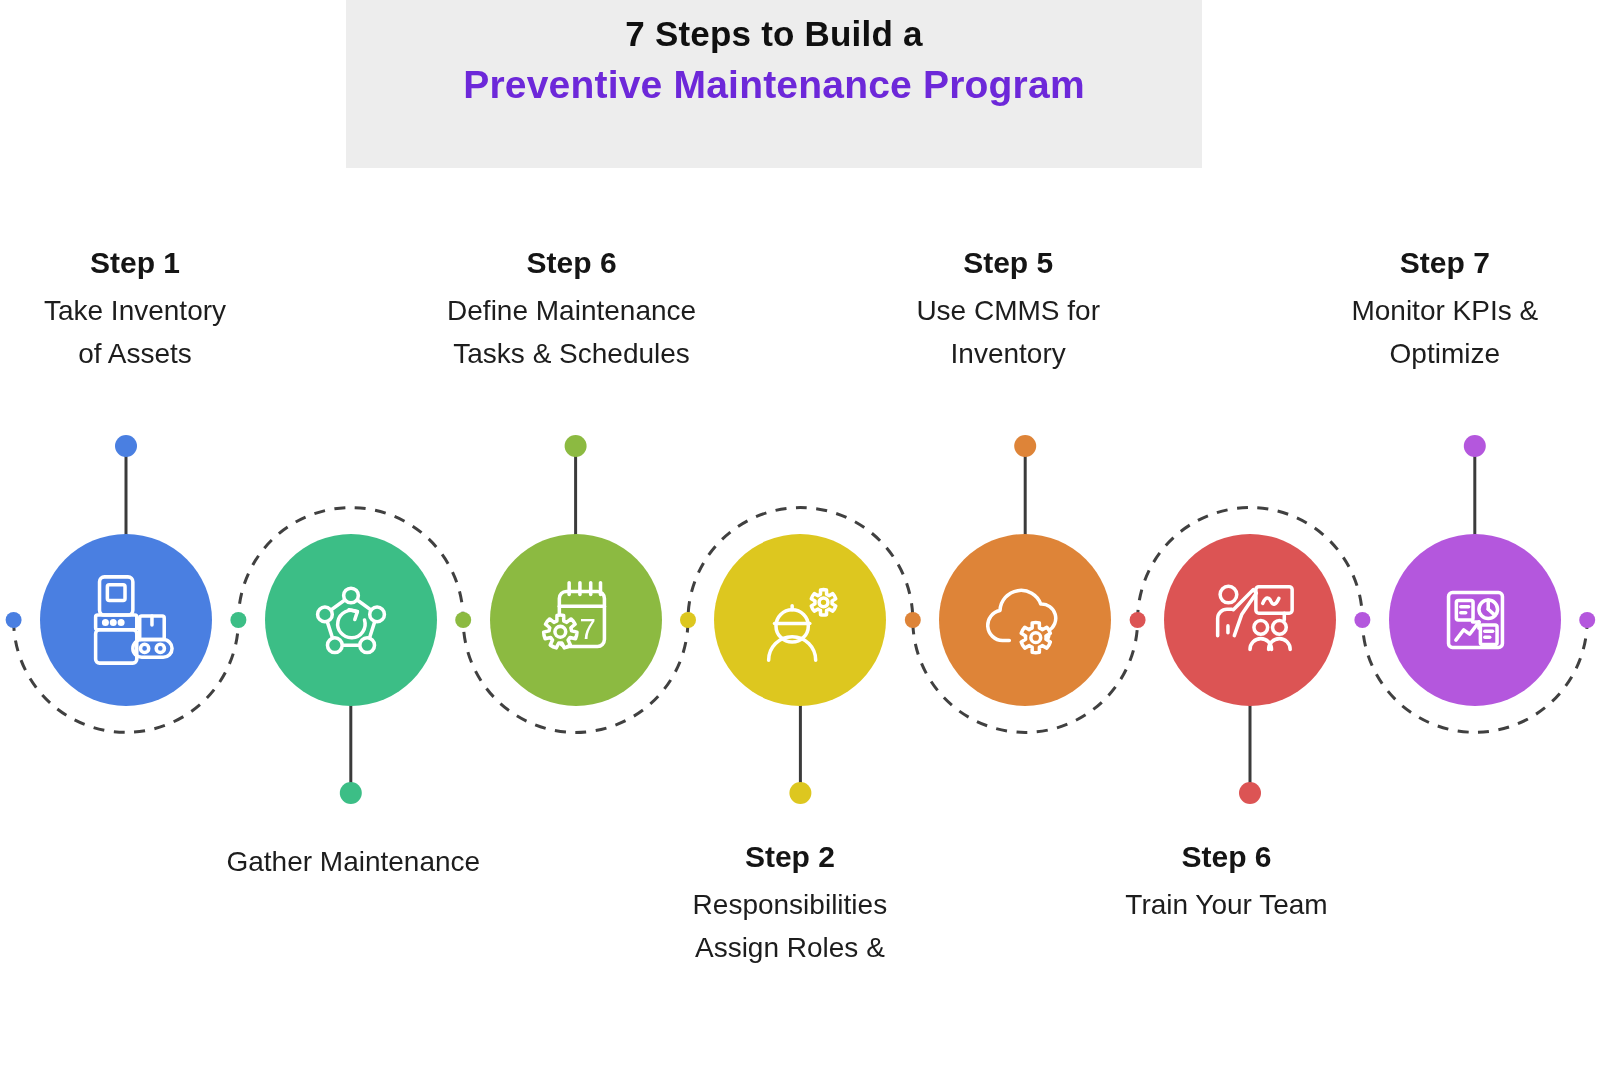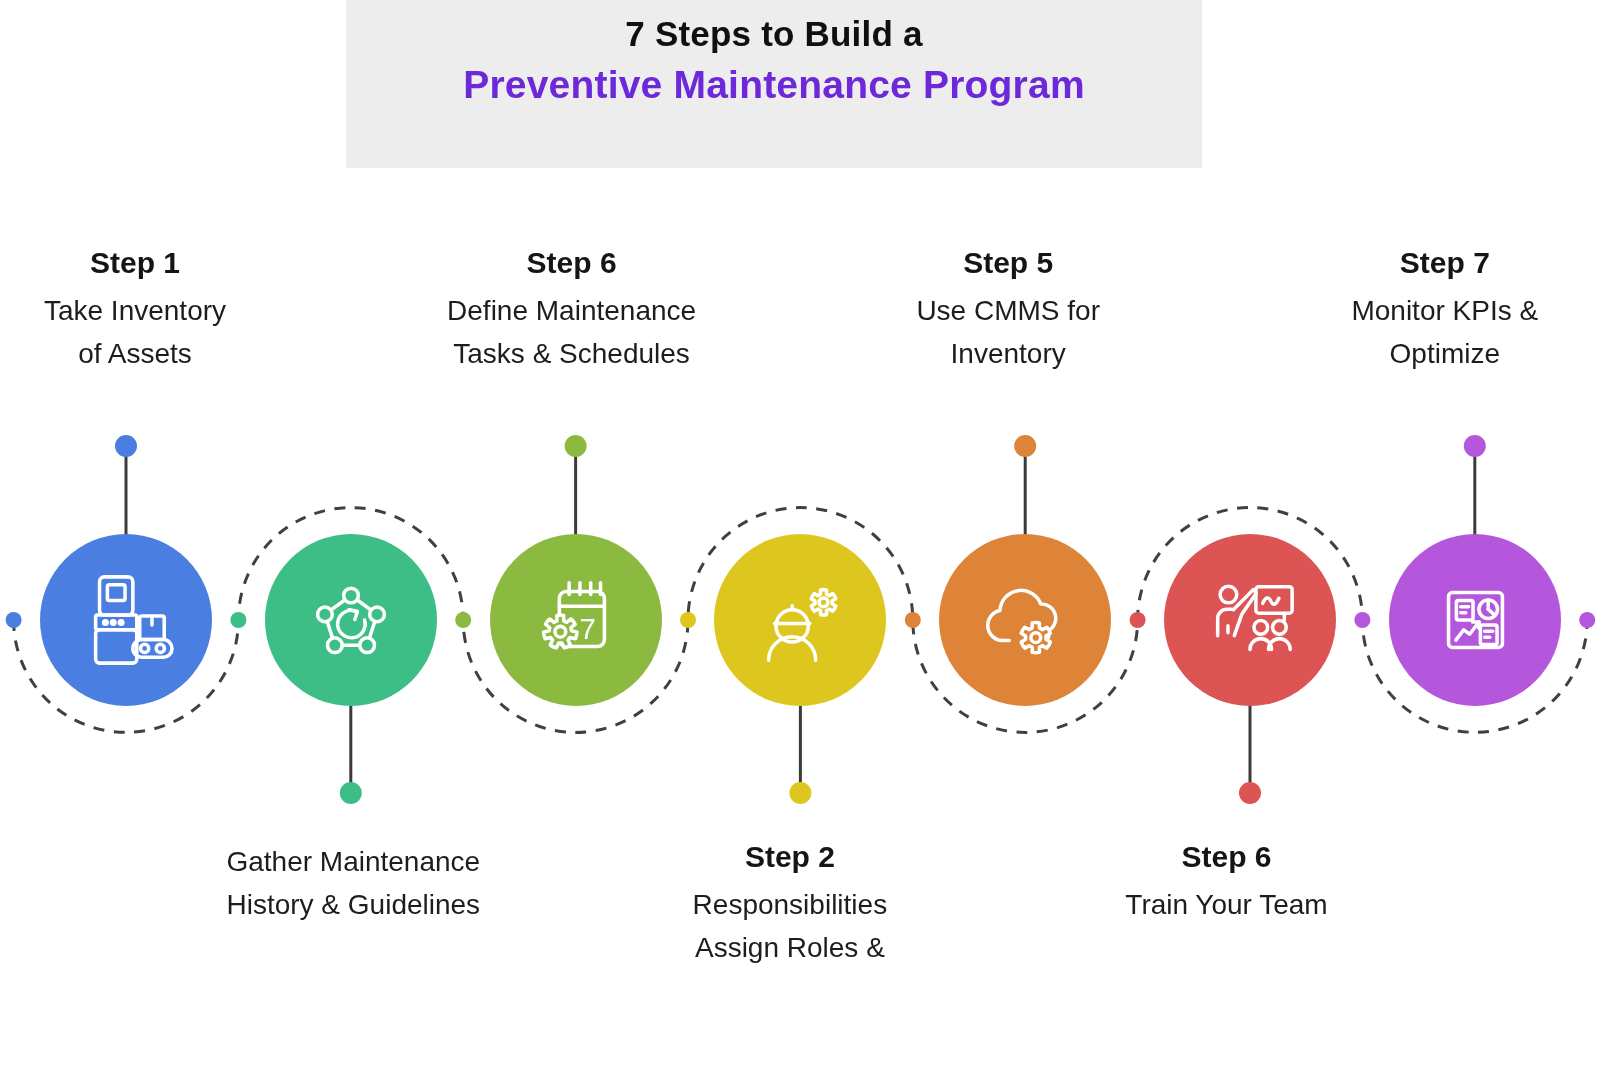--- a/index.html
+++ b/index.html
@@ -85,21 +85,20 @@
     <circle cx="66.5" cy="75.7" r="7.5" fill="currentColor"></circle>
     <circle cx="33.5" cy="75.7" r="7.5" fill="currentColor"></circle>
     <circle cx="23.4" cy="44.3" r="7.5" fill="currentColor"></circle>
     <path d="M56.5 41.5 A14 14 0 1 0 63.8 50"></path>
     <path d="M56.5 41.5 l-8.5 -2"></path>
           <path d="M56.5 41.5 l-2.6 8"></path>
         </g>
       </svg>
       <div class="step-label" style="left: 153.3px; top: 840px;">
         <div class="step-desc-line">Gather Maintenance</div>
-        <div class="step-desc-line">History &amp; Guidelines</div>
       </div>
       <div class="step-circle" style="left: 489.6px; top: 534px; background: rgb(140, 186, 65);"></div>
       <svg viewBox="0 0 100 100" width="98" height="98" class="icon-svg" style="left: 526.6px; top: 571px; color: rgb(140, 186, 65);">
         <g fill="none" stroke="#fff" stroke-width="3.6" stroke-linecap="round" stroke-linejoin="round">
     <rect x="33" y="21" width="46" height="56" rx="7"></rect>
     <path d="M33 36 H79"></path>
     <path d="M43 24 V12"></path>
           <path d="M54 24 V12"></path>
           <path d="M65 24 V12"></path>
           <path d="M75 24 V12"></path>

